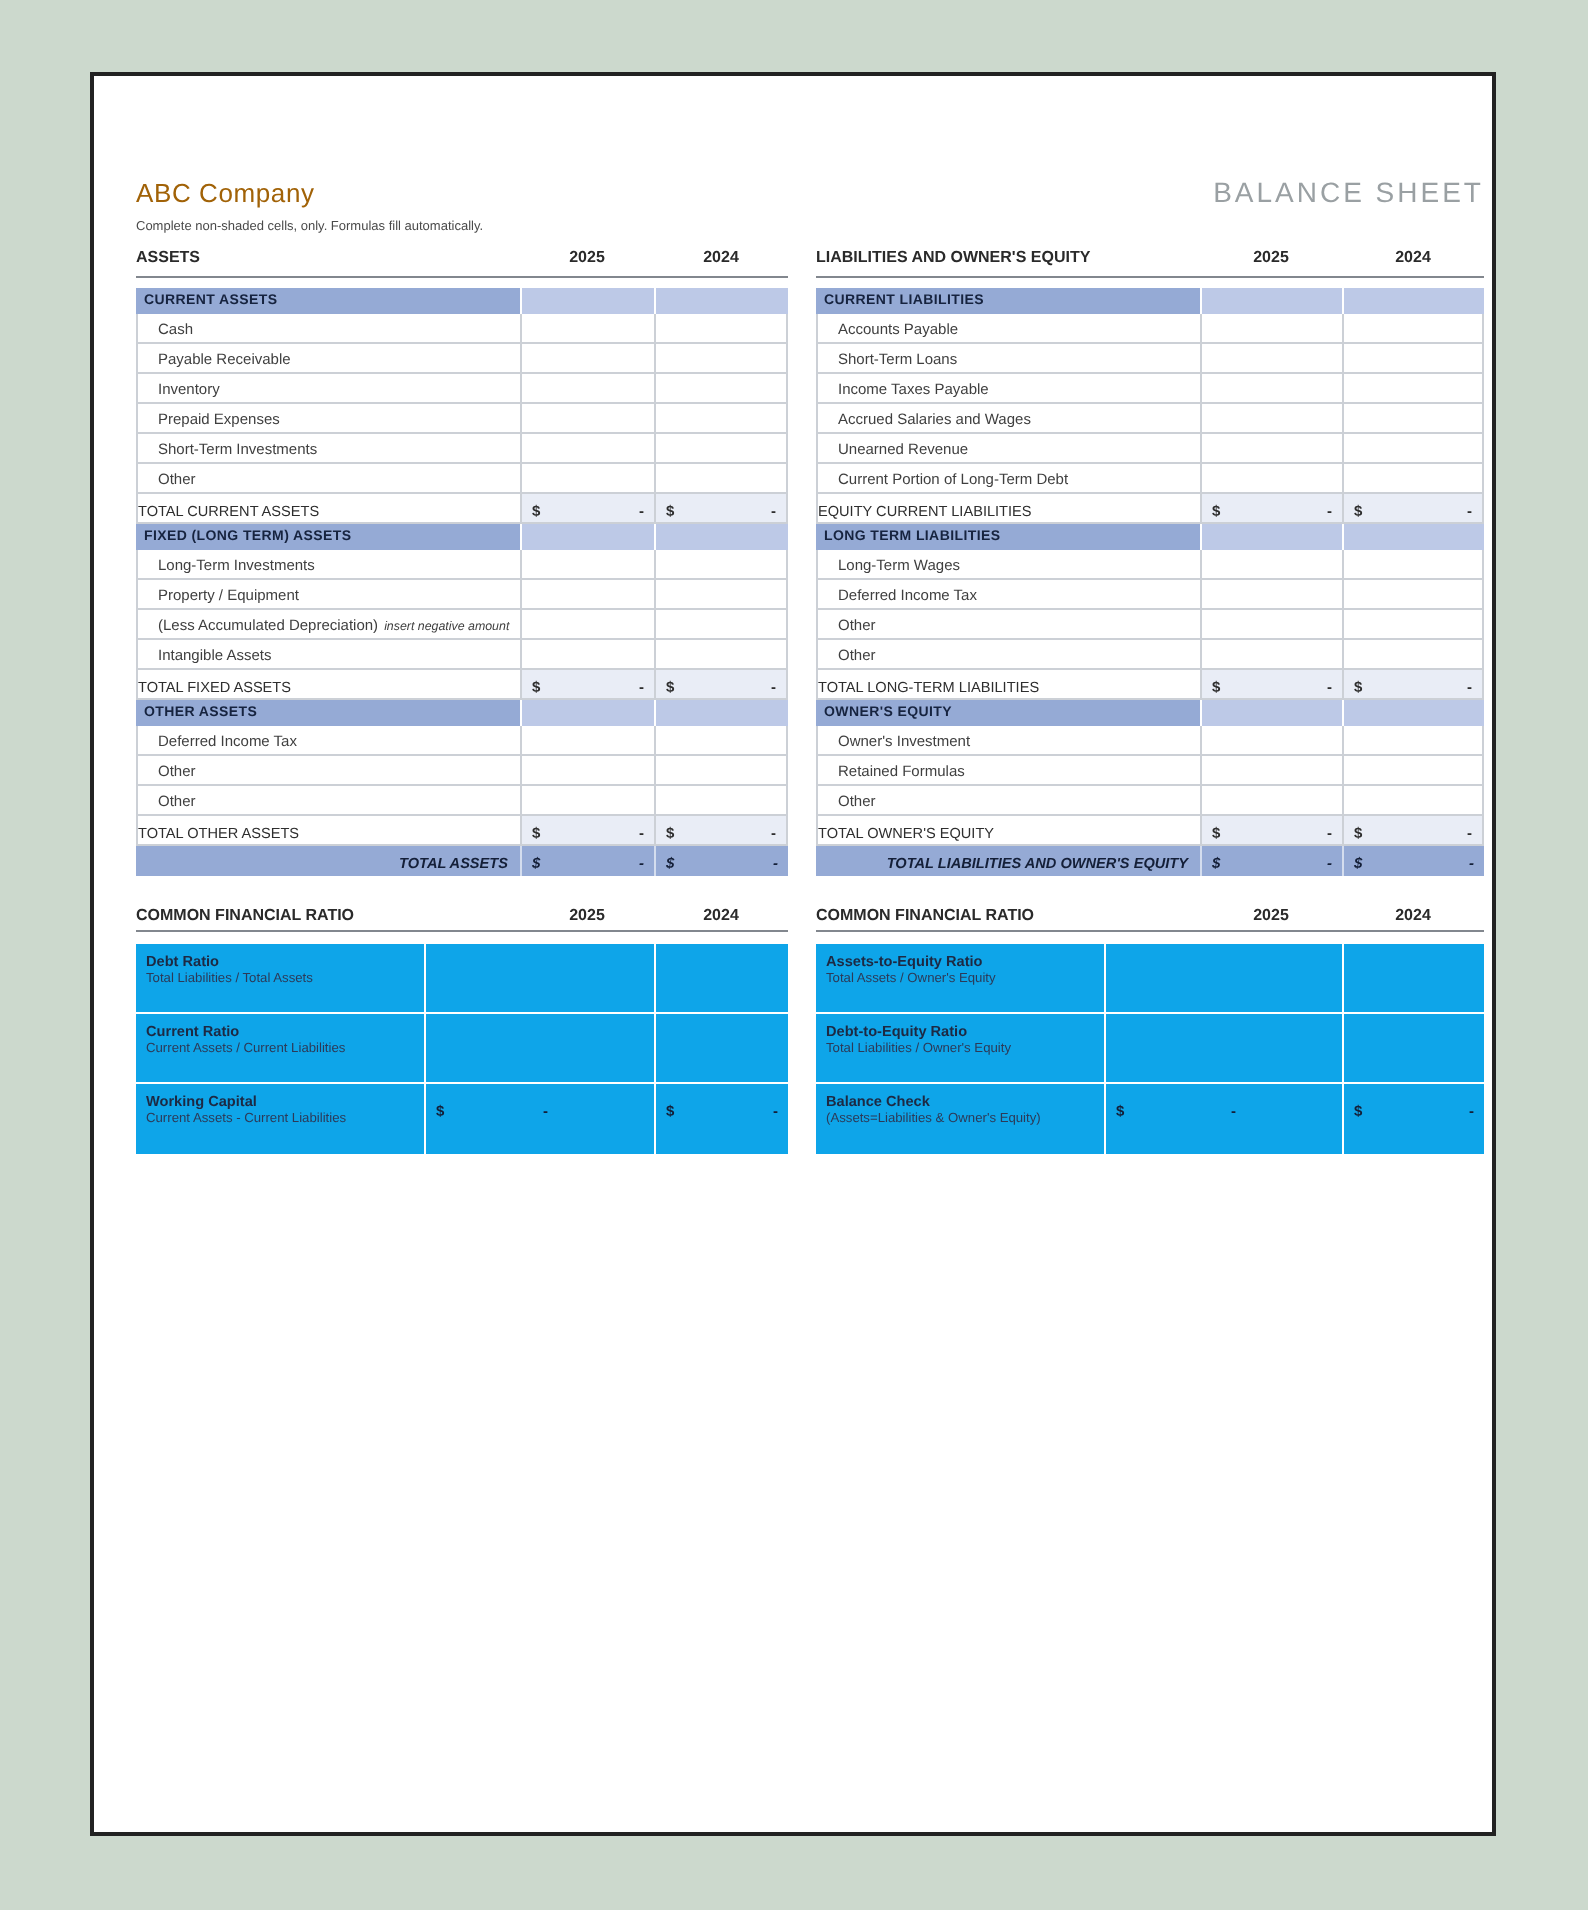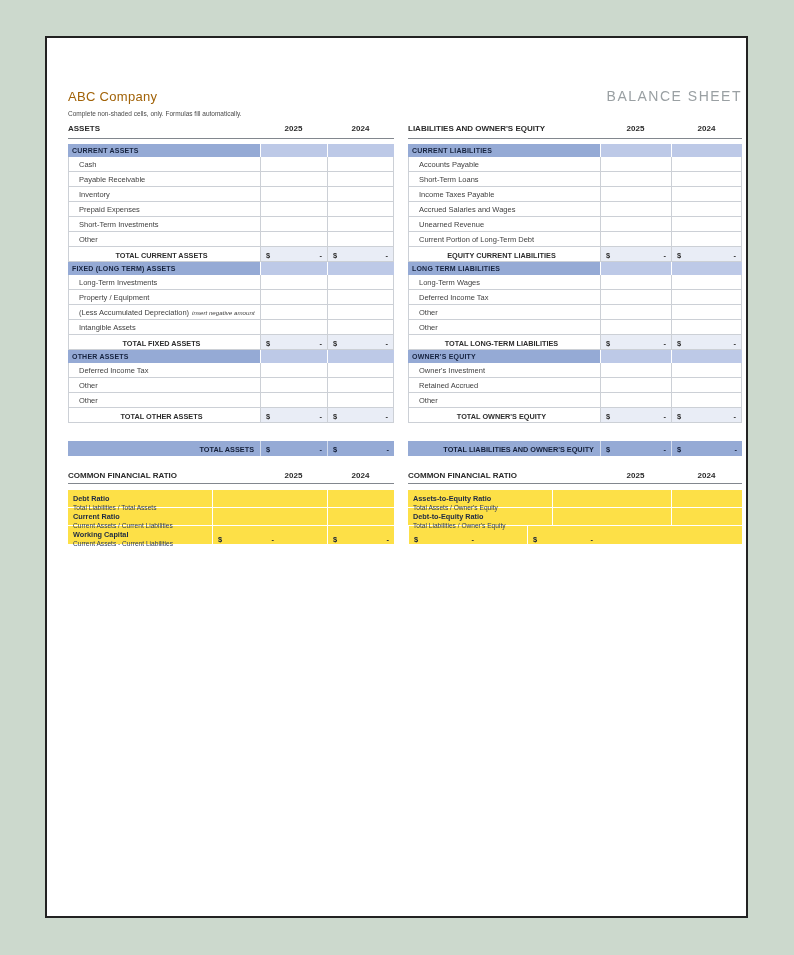--- a/index.html
+++ b/index.html
@@ -40,30 +40,30 @@
   .section-title { background: #95aad5; color: #16233f; font-size: 7px; font-weight: bold; padding: 2.5px 0 0 4px; letter-spacing: 0.2px; }
   .section-year { background: #bdc9e7; border-left: 1px solid #ffffff; }
 
   .item-row { height: 15px; border-bottom: 1px solid #ccd0d6; }
   .item-row .label-cell { border-left: 1px solid #ccd0d6; font-size: 7.5px; color: #3f3f3f; padding: 3px 0 0 10px; white-space: nowrap; overflow: hidden; }
   .input-cell { background: #ffffff; border-left: 1px solid #ccd0d6; }
   .item-row .input-cell:last-child,
   .total-row .calc-cell:last-child { border-right: 1px solid #ccd0d6; }
 
   .total-row { height: 15px; border-bottom: 1px solid #ccd0d6; }
-  .total-label { font-size: 7.3px; font-weight: bold; color: #2e2e2e; text-align: center; padding: 3.5px 6px 0 0; border-left: 1px solid #ccd0d6; }
+  .total-label { font-size: 7.3px; font-weight: normal; color: #2e2e2e; text-align: left; padding: 3.5px 6px 0 0; border-left: 1px solid #ccd0d6; }
   .calc-cell { background: #e9edf6; border-left: 1px solid #ccd0d6; display: flex; justify-content: space-between; padding: 3.5px 5px 0 5px; font-size: 7.5px; font-weight: bold; color: #2e2e2e; }
 
-  .grand-row { margin-top: 18px; height: 15px; background: #95aad5; }
+  .grand-row { height: 15px; background: #95aad5; font-style: italic; }
   .grand-label { font-size: 7.3px; font-weight: bold; color: #141f38; text-align: right; padding: 3.5px 6px 0 0; }
   .grand-cell { display: flex; justify-content: space-between; padding: 3.5px 5px 0 5px; font-size: 7.5px; font-weight: bold; color: #141f38; border-left: 1px solid rgba(255,255,255,0.6); }
 
   .ratio-head-row { margin-top: 13px; height: 15px; border-bottom: 1px solid #82878e; align-items: flex-end; padding-bottom: 3px; margin-bottom: 6px; }
 
-  .ratio-row { height: 18px; background: #fde047; border-bottom: 1px solid #ffffff; gap: 48px; }
+  .ratio-row { height: 35px; background: #0ea5e9; border-bottom: 1px solid #ffffff; gap: 48px; }
   .ratio-row:last-child { border-bottom: none; }
   .ratio-label { padding: 3.5px 5px 0 5px; }
   .ratio-name { font-size: 7.3px; font-weight: bold; color: #1d2943; }
   .ratio-formula { font-size: 6.6px; color: #2c3a58; margin-top: 1.5px; white-space: nowrap; }
   .ratio-cell { border-left: 1px solid #ffffff; }
   .ratio-cell.currency { display: flex; justify-content: space-between; padding: 9px 5px 0 5px; font-size: 7.5px; font-weight: bold; color: #141f38; }
 
   .note { font-style: italic; font-size: 6.2px; margin-left: 3px; color: #3f3f3f; }
 </style>
 </head>
@@ -336,21 +336,21 @@
               <div class="label-cell section-title">OWNER'S EQUITY</div>
               <div class="year-cell section-year"></div>
               <div class="year-cell section-year"></div>
             </div>
             <div class="trow item-row">
               <div class="label-cell"><span>Owner's Investment</span></div>
               <div class="year-cell input-cell"></div>
               <div class="year-cell input-cell"></div>
             </div>
             <div class="trow item-row">
-              <div class="label-cell"><span>Retained Accrued</span></div>
+              <div class="label-cell"><span>Retained Formulas</span></div>
               <div class="year-cell input-cell"></div>
               <div class="year-cell input-cell"></div>
             </div>
             <div class="trow item-row">
               <div class="label-cell"><span>Other</span></div>
               <div class="year-cell input-cell"></div>
               <div class="year-cell input-cell"></div>
             </div>
             <div class="trow total-row">
               <div class="label-cell total-label">TOTAL OWNER'S EQUITY</div>
@@ -389,20 +389,24 @@
             </div>
             <div class="trow ratio-row">
               <div class="label-cell ratio-label">
                 <div class="ratio-name">Debt-to-Equity Ratio</div>
                 <div class="ratio-formula">Total Liabilities / Owner's Equity</div>
               </div>
               <div class="year-cell ratio-cell"></div>
               <div class="year-cell ratio-cell"></div>
             </div>
             <div class="trow ratio-row">
+              <div class="label-cell ratio-label">
+                <div class="ratio-name">Balance Check</div>
+                <div class="ratio-formula">(Assets=Liabilities &amp; Owner's Equity)</div>
+              </div>
               <div class="year-cell ratio-cell currency">
                 <span class="cur">$</span>
                 <span class="val">-</span>
               </div>
               <div class="year-cell ratio-cell currency">
                 <span class="cur">$</span>
                 <span class="val">-</span>
               </div>
             </div>
           </div>

